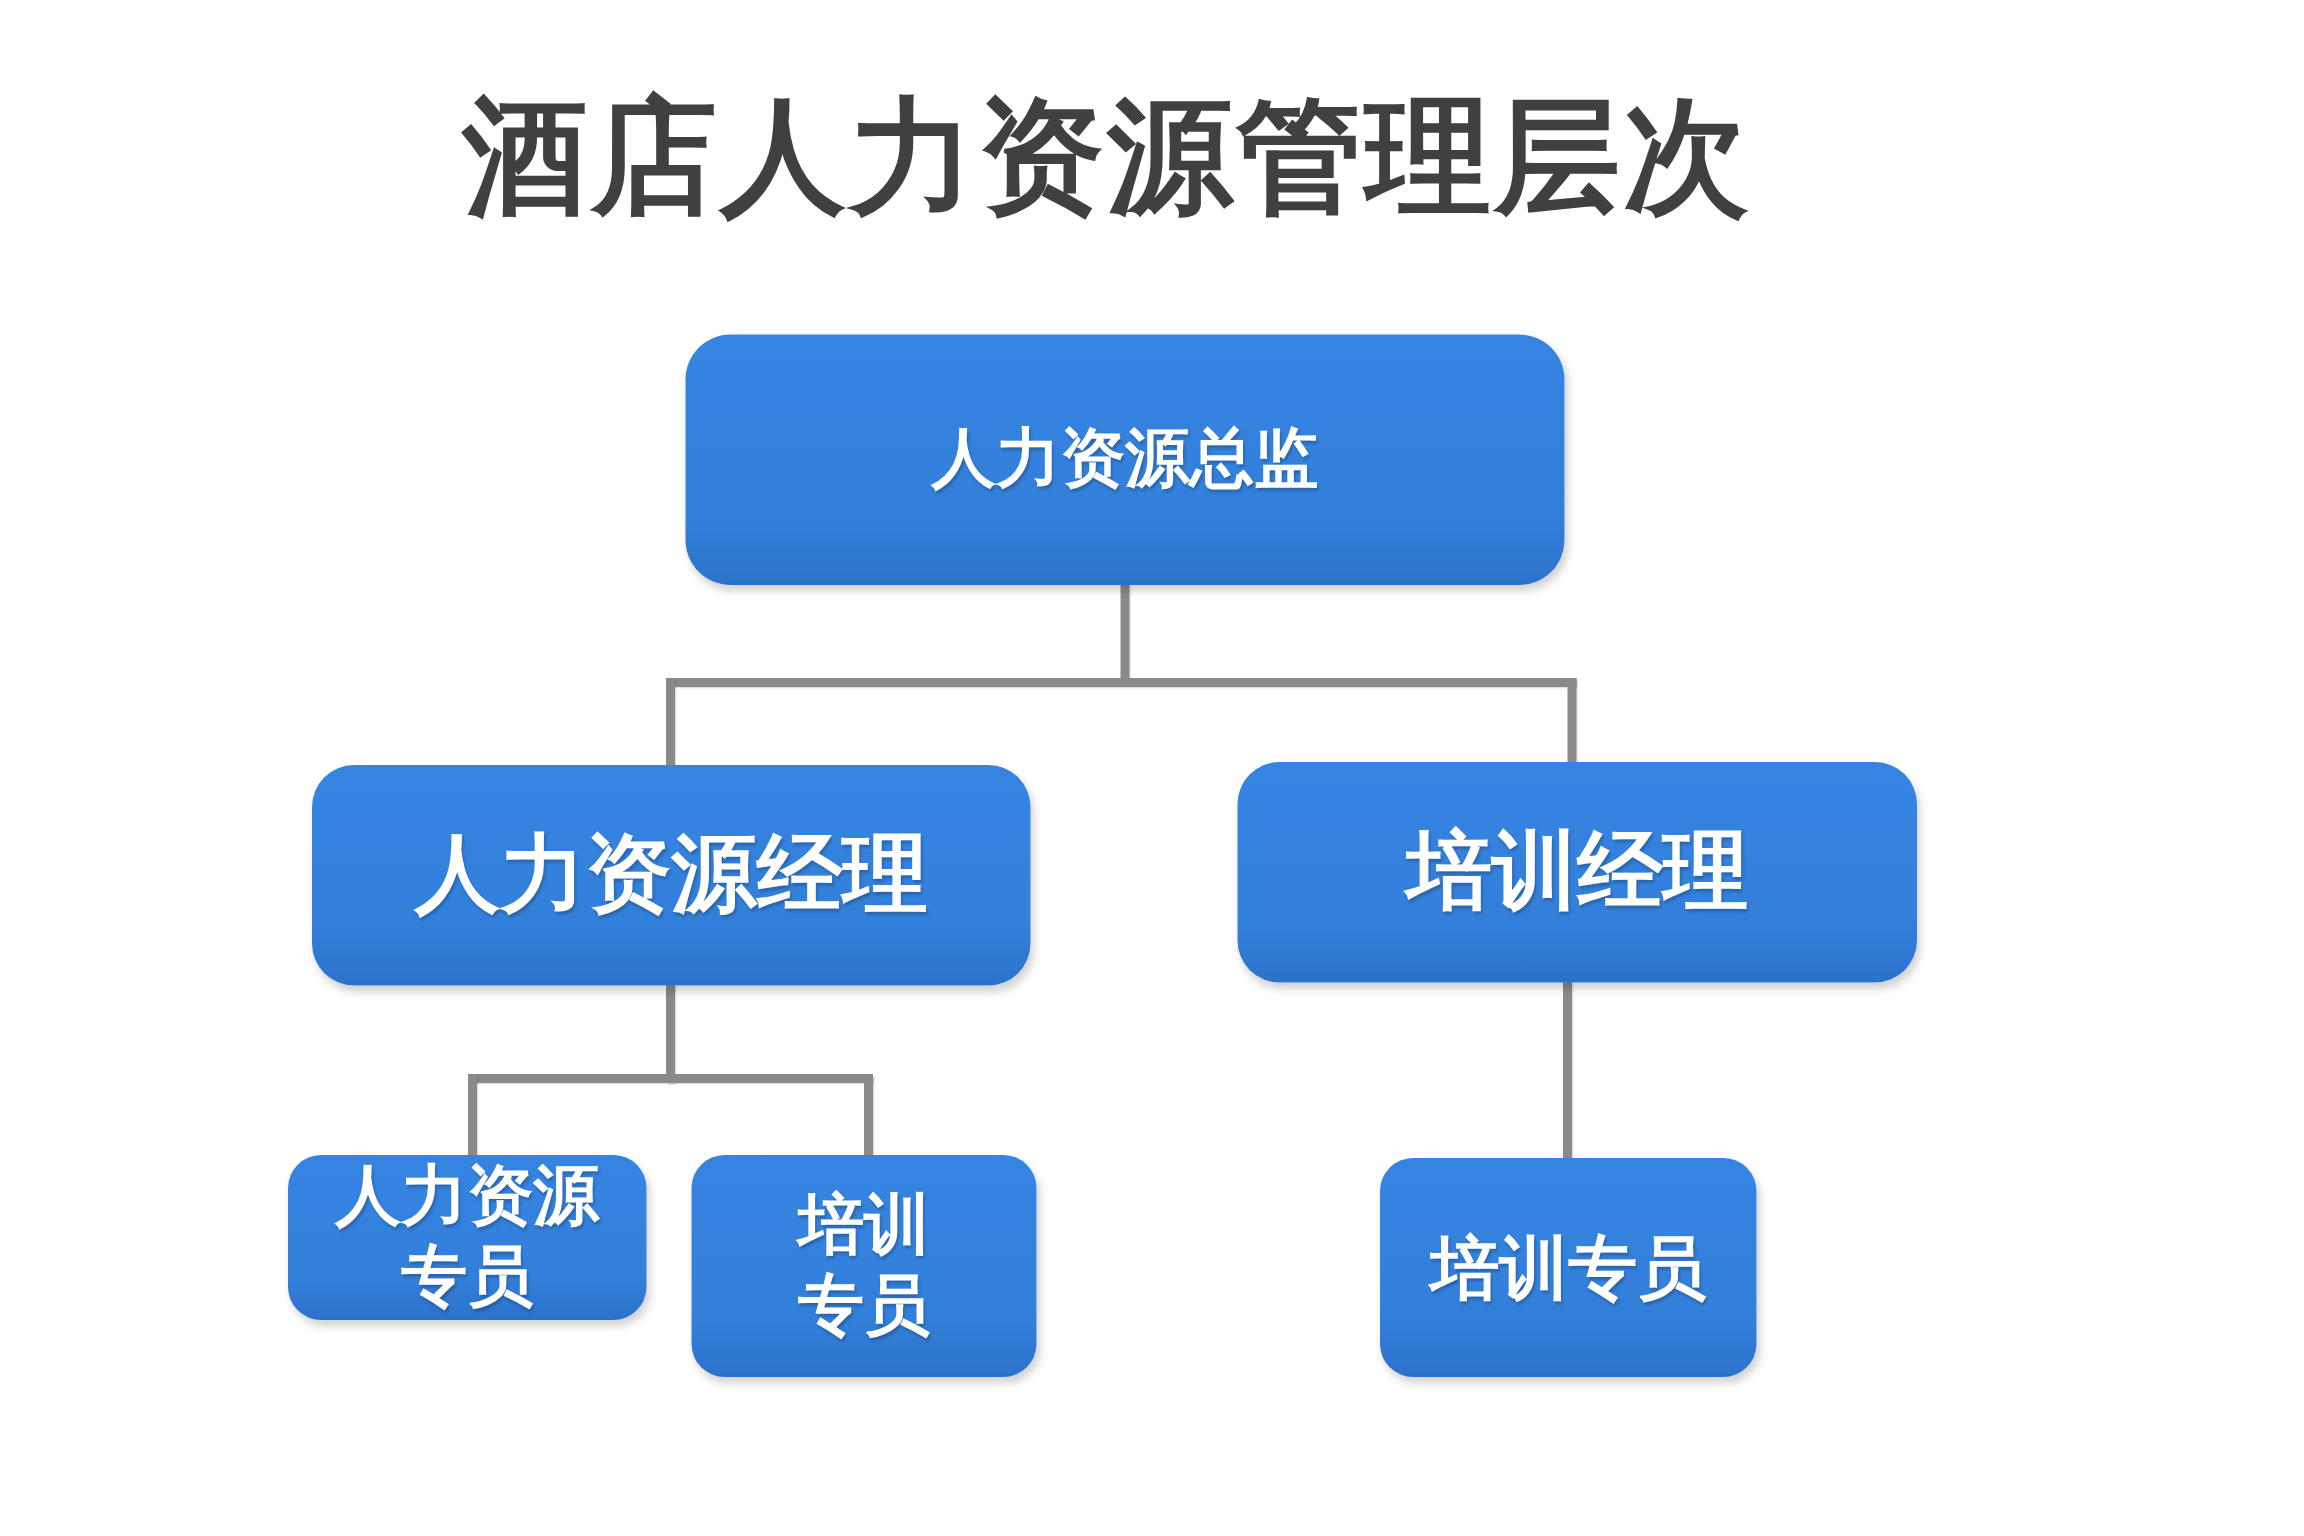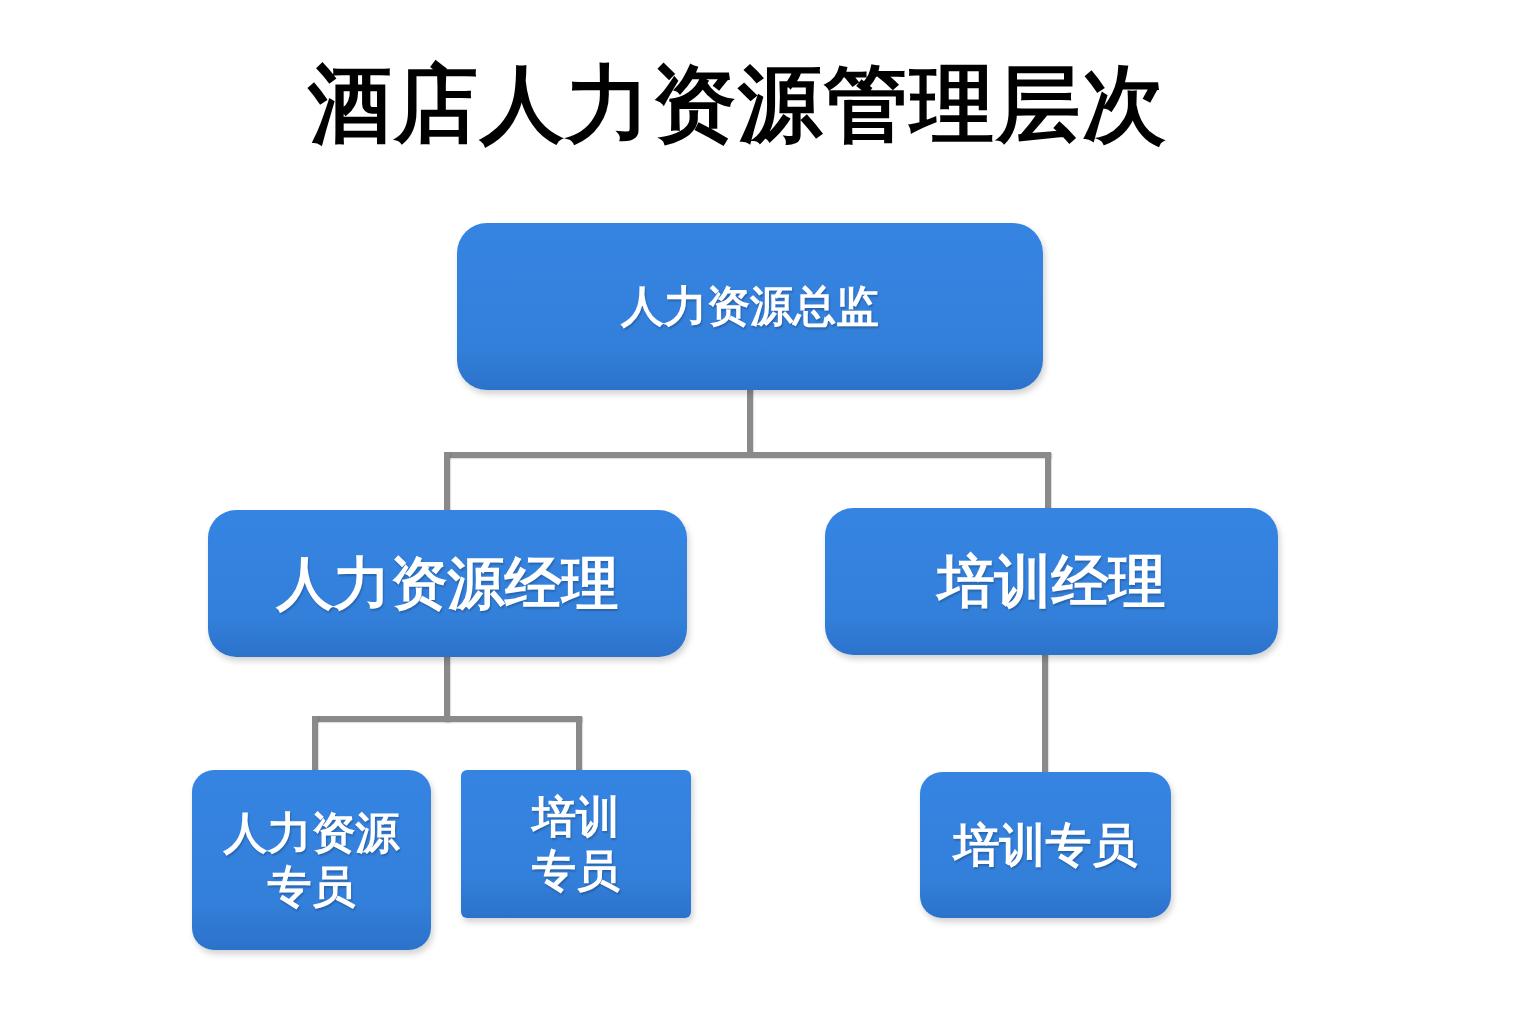--- a/index.html
+++ b/index.html
@@ -18,21 +18,21 @@
   .page-title {
     position: absolute;
     left: 0;
     right: 60px;
     top: 48px;
     margin: 0;
     text-align: center;
     font-size: 84px;
     font-weight: 800;
     letter-spacing: 2px;
-    color: #000000;
+    color: #404040;
     white-space: nowrap;
   }
   .node {
     position: absolute;
     display: flex;
     align-items: center;
     justify-content: center;
     background: linear-gradient(180deg, #3684E2 0%, #3380DB 72%, #2C72CB 100%);
     box-shadow: 2px 4px 6px rgba(0,0,0,0.18);
     color: #ffffff;
@@ -50,26 +50,26 @@
   }
   .node-hr-manager {
     left: 208px; top: 510px; width: 479px; height: 147px;
     border-radius: 28px; font-size: 57px;
   }
   .node-training-manager {
     left: 825px; top: 508px; width: 453px; height: 147px;
     border-radius: 28px; font-size: 57px;
   }
   .node-hr-specialist {
-    left: 192px; top: 770px; width: 239px; height: 180px;
+    left: 192px; top: 770px; width: 239px; height: 110px;
     border-radius: 22px; font-size: 44px;
   }
   .node-training-specialist-a {
     left: 461px; top: 770px; width: 230px; height: 148px;
-    border-radius: 6px; font-size: 44px;
+    border-radius: 22px; font-size: 44px;
   }
   .node-training-specialist-b {
     left: 920px; top: 772px; width: 251px; height: 146px;
     border-radius: 22px; font-size: 46px;
   }
   .connector {
     position: absolute;
     background: #8A8A8A;
     box-shadow: 1px 1px 1px rgba(0,0,0,0.12);
   }

